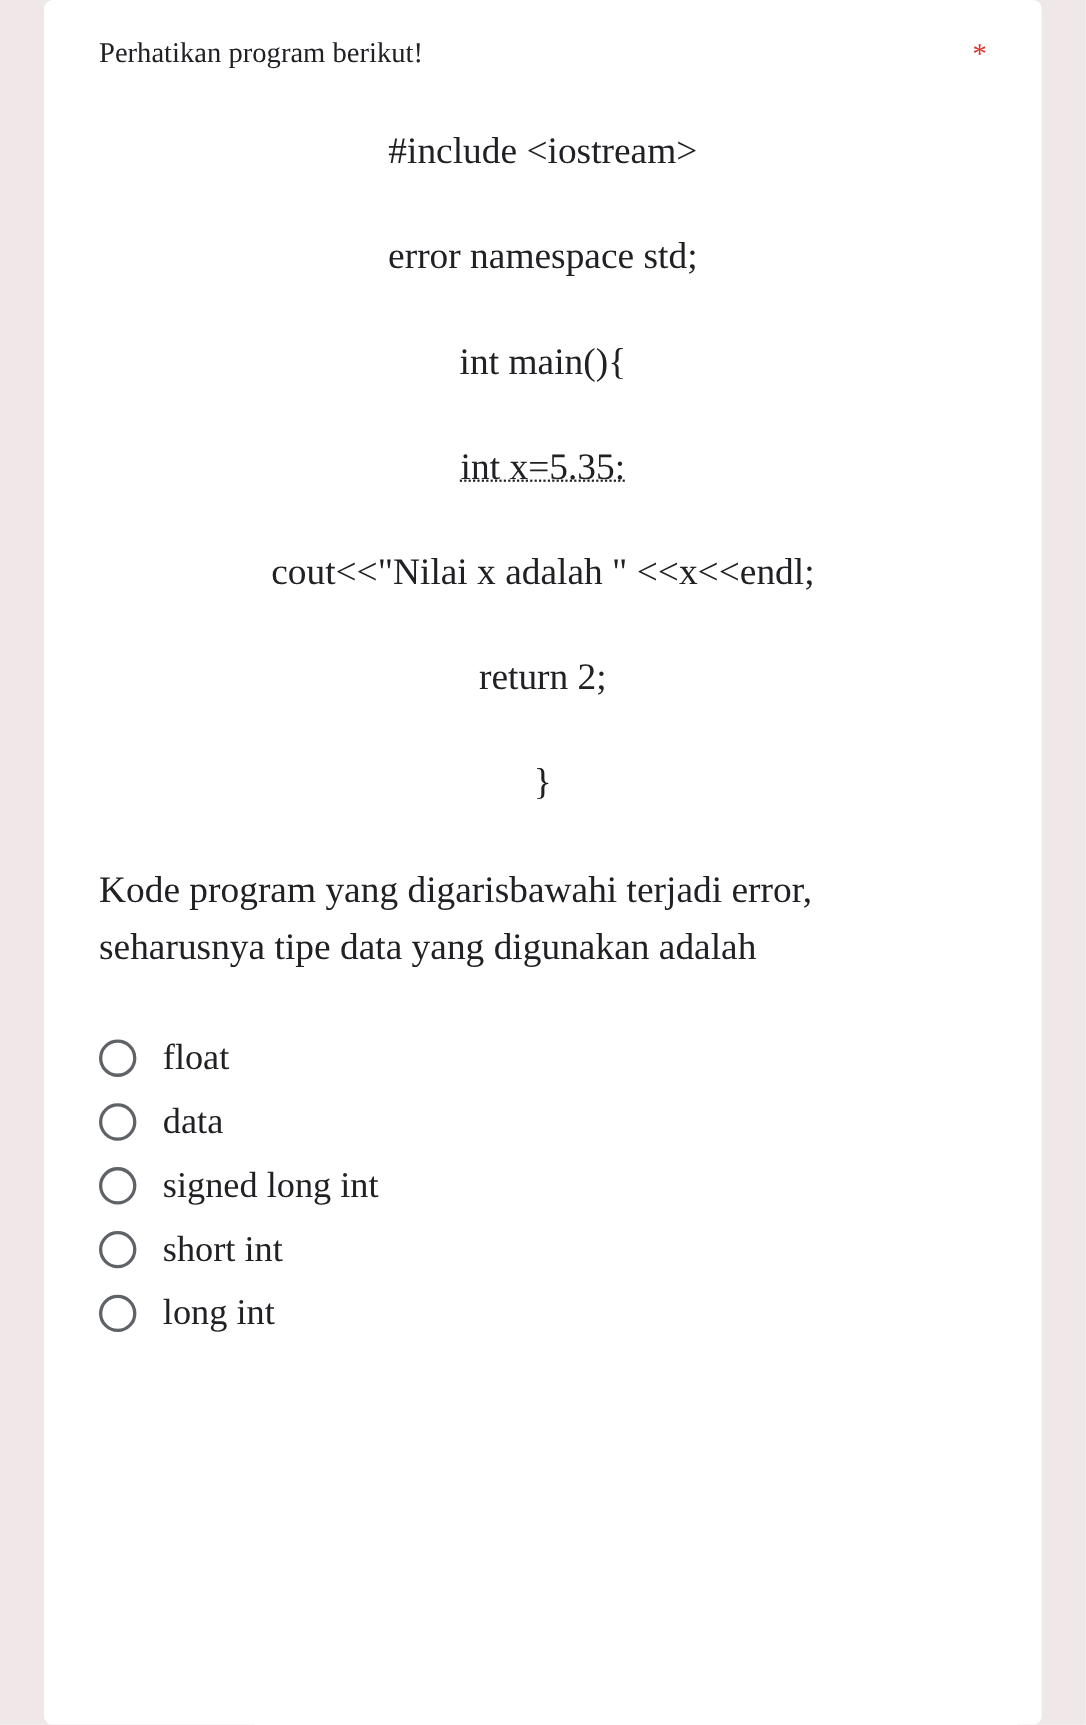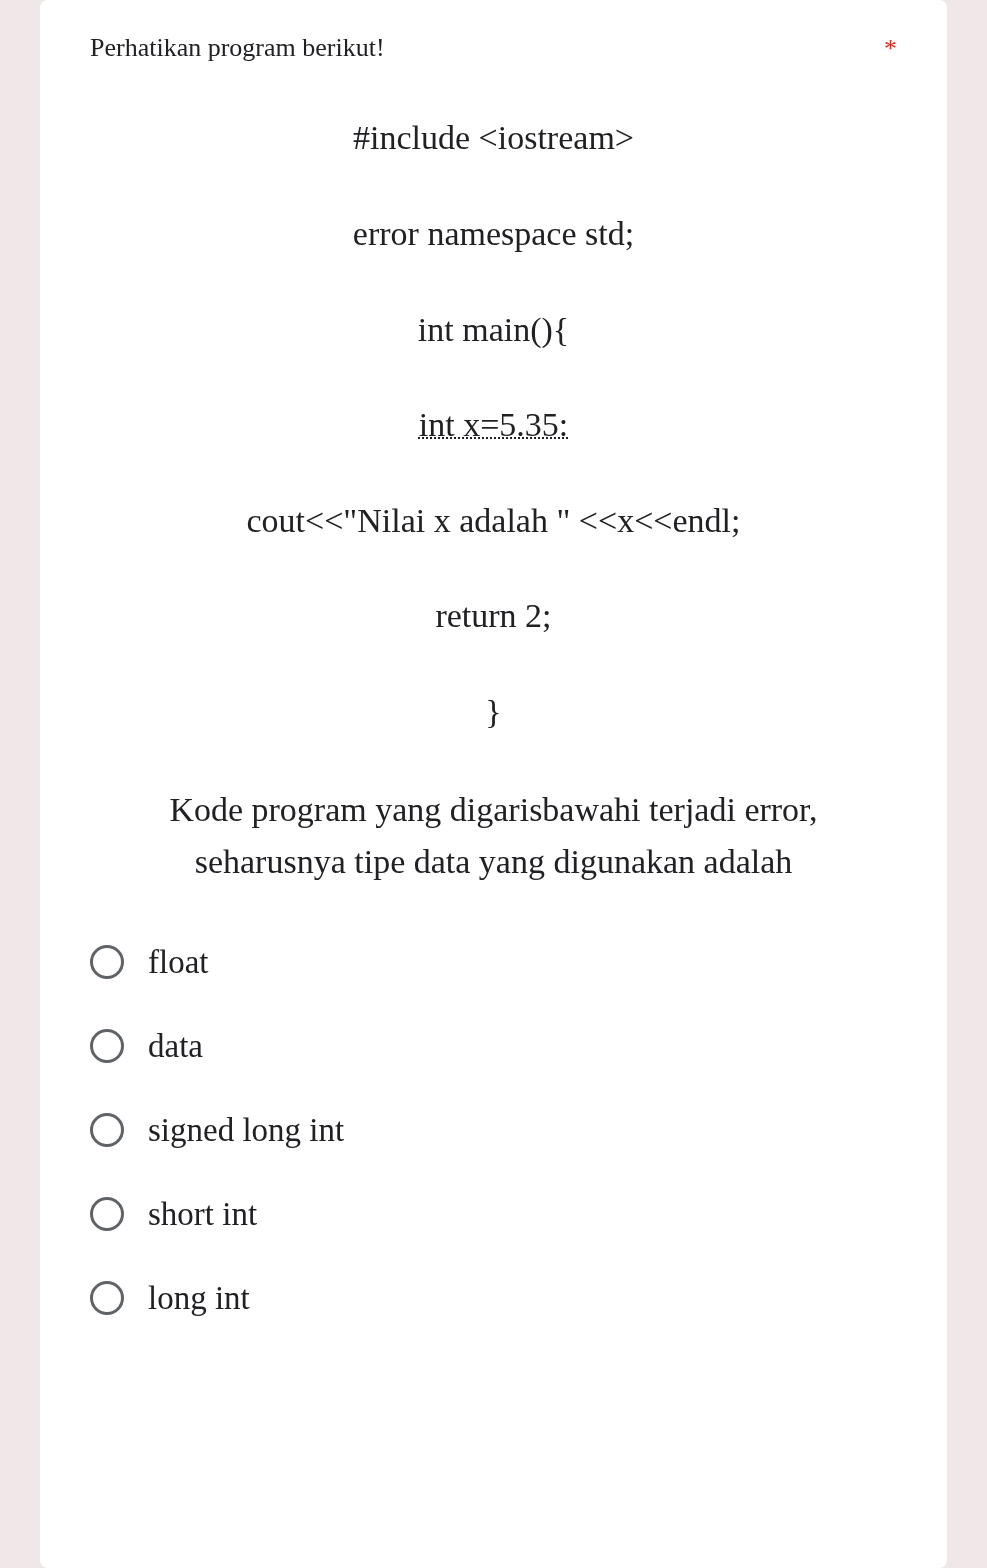--- a/index.html
+++ b/index.html
@@ -48,26 +48,25 @@
     .underlined {
       text-decoration: underline;
       text-decoration-style: dotted;
       text-decoration-thickness: 2px;
     }
     .question-text {
       font-size: 34px;
       font-weight: 400;
       line-height: 1.55;
       margin-bottom: 55px;
-      text-align: center;
     }
     .options-container {
       display: flex;
       flex-direction: column;
-      gap: 47px;
+      gap: 21px;
     }
     .option {
       display: flex;
       align-items: center;
       gap: 24px;
       cursor: pointer;
     }
     .radio-circle {
       width: 34px;
       height: 34px;

